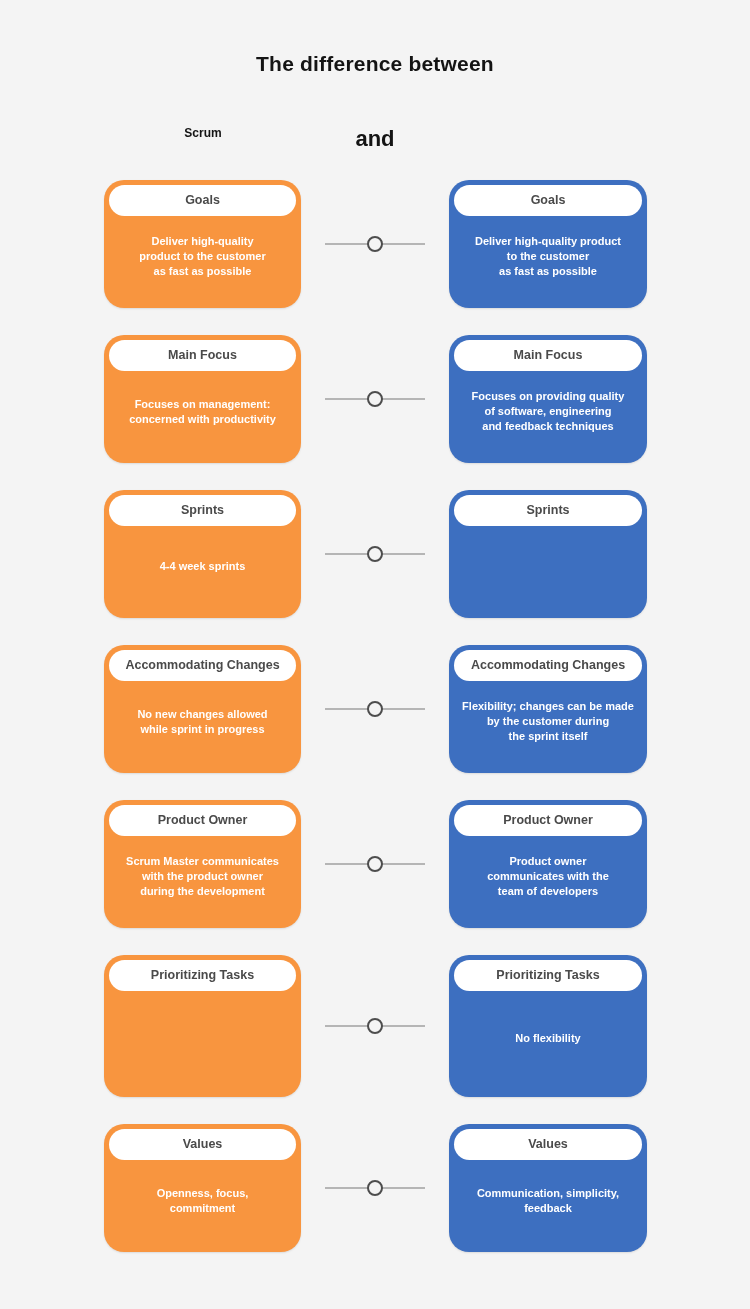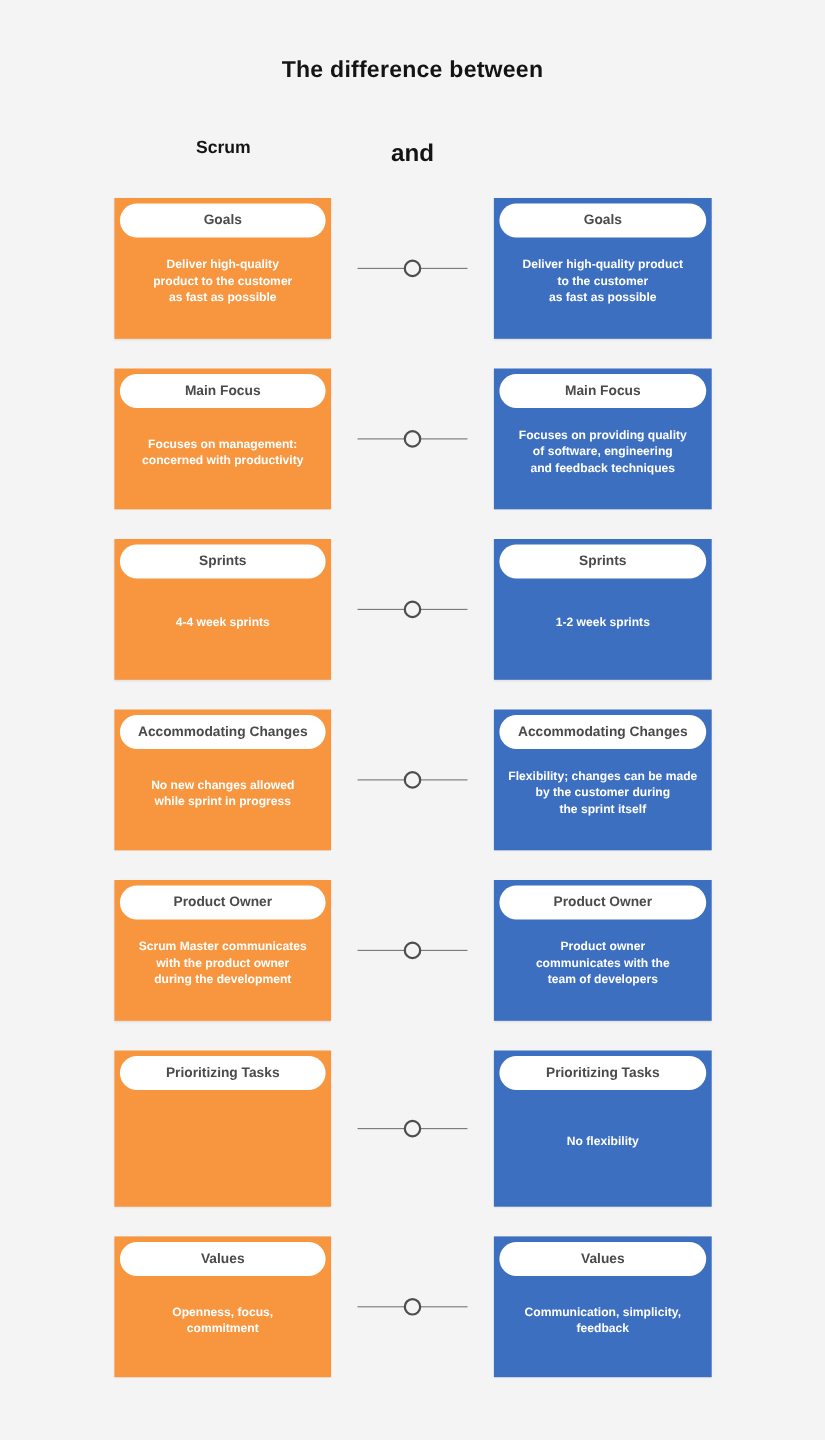--- a/index.html
+++ b/index.html
@@ -39,21 +39,21 @@
   .col-headings {
     position: absolute;
     top: 126px;
     left: 0;
     width: 750px;
     height: 32px;
   }
   .col-heading {
     position: absolute;
     text-align: center;
-    font-size: 16px;
+    font-size: 12px;
     font-weight: bold;
     color: #141414;
     top: 0;
   }
   .col-heading.left  { left: 104px;  width: 198px; }
   .col-heading.mid   { left: 302px;  width: 146px; font-size: 22px; }
   .col-heading.right { left: 449px;  width: 198px; }
 
   
   .rows {
@@ -66,21 +66,21 @@
     position: relative;
     width: 750px;
     margin-bottom: 27px;
   }
 
   
   .card {
     position: absolute;
     top: 0;
     box-sizing: border-box;
-    border-radius: 0;
+    border-radius: 20px;
     padding: 5px;
     display: flex;
     flex-direction: column;
     align-items: stretch;
     box-shadow: 0 1px 2px rgba(0,0,0,0.10);
   }
   .card.scrum {
     left: 104px;
     width: 197px;
     background: #f8953f;
@@ -217,21 +217,20 @@
           <div class="card-body">4-4 week sprints</div>
         </div>
         <div class="connector">
           <div class="connector-inner">
             <div class="connector-line"></div>
             <div class="connector-dot"></div>
           </div>
         </div>
         <div class="card xp" style="height: 128px;">
           <div class="card-header">Sprints</div>
-          <div class="card-body">1-2 week sprints</div>
         </div>
       </div>
       <div class="row" style="height: 128px;">
         <div class="card scrum" style="height: 128px;">
           <div class="card-header">Accommodating Changes</div>
           <div class="card-body">No new changes allowed
 while sprint in progress</div>
         </div>
         <div class="connector">
           <div class="connector-inner">

